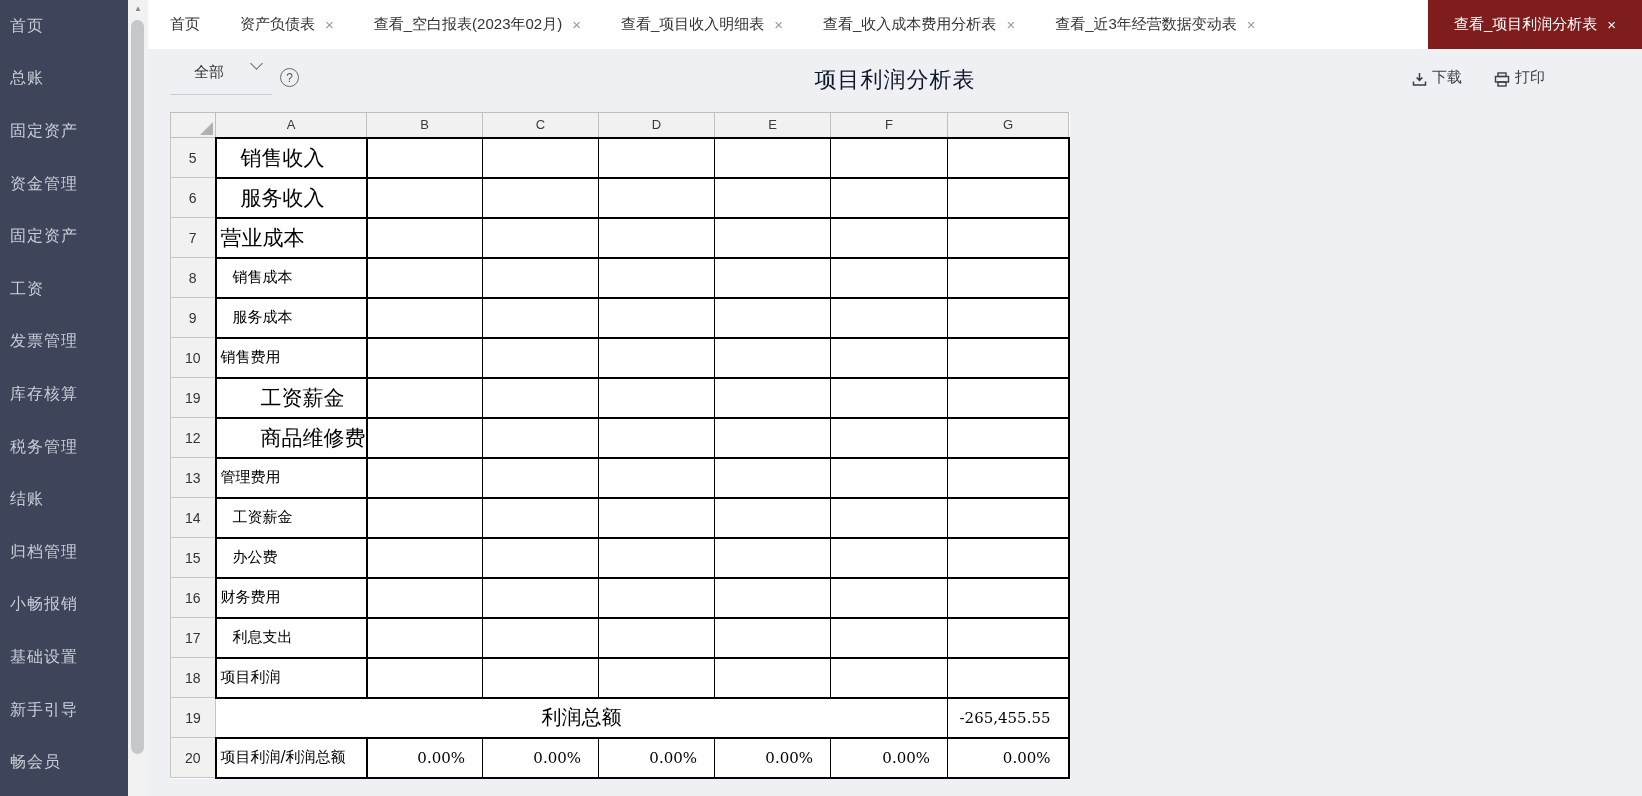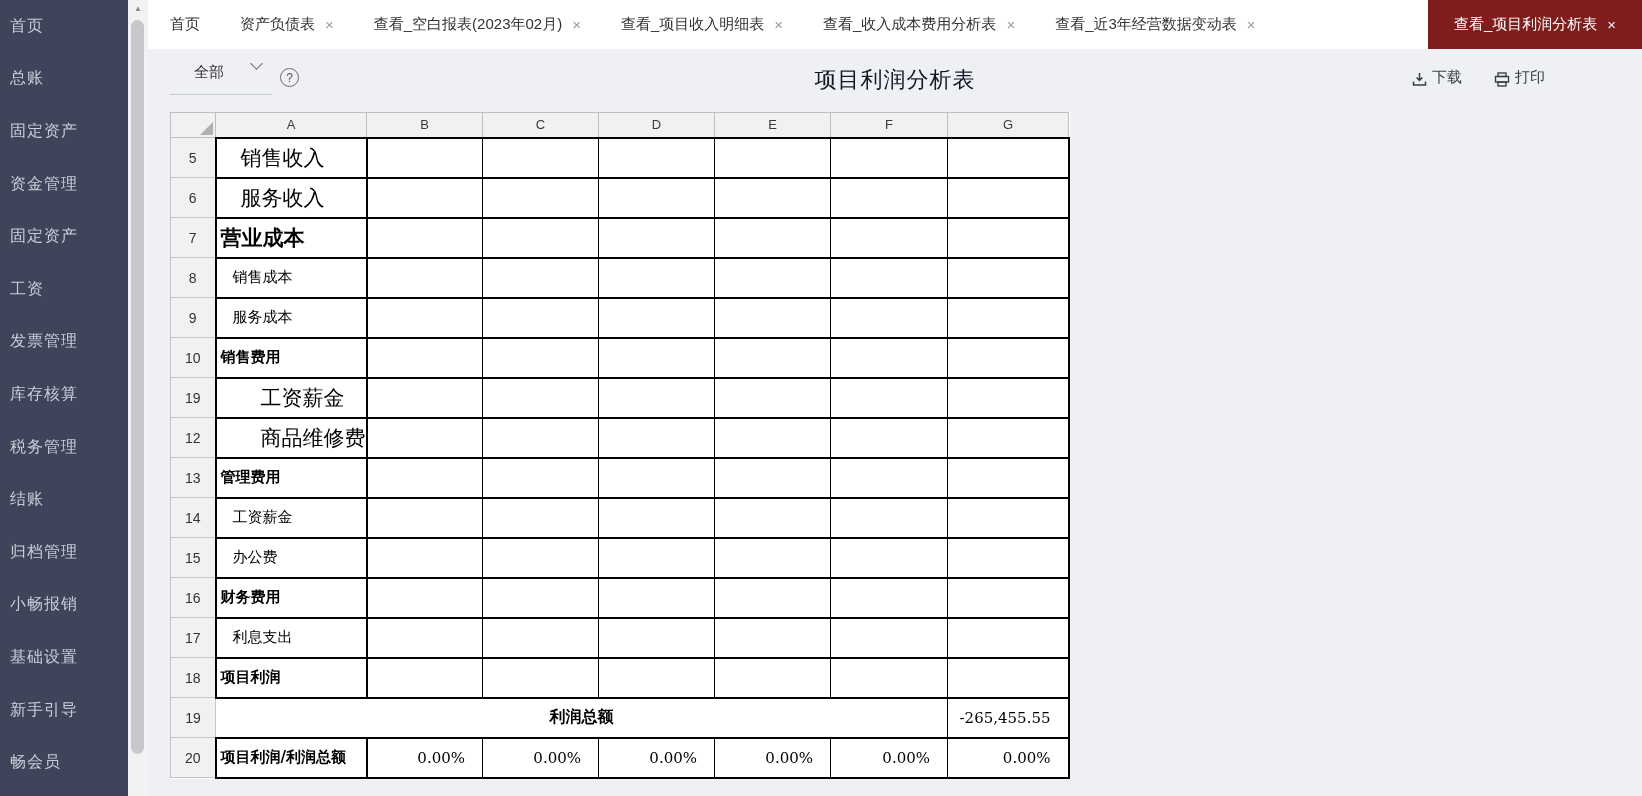--- a/index.html
+++ b/index.html
@@ -55,24 +55,24 @@
     text-align:center; font-weight:400; }
   .sheet td.a, .sheet td.c, .sheet td.merged, .sheet td.val, .sheet td.pct {
     background:#fff; border:1px solid #000; border-top-width:2px; border-bottom-width:2px; }
   .sheet td.a { border-left-width:2px; border-right-width:2px; }
   .sheet td.val, .sheet td:last-child { border-right-width:2px; }
   .tri { position:absolute; right:2px; bottom:2px; width:0; height:0;
     border-left:13px solid transparent; border-bottom:13px solid #b0b0b0; }
   .lab { text-align:left; overflow:hidden; white-space:nowrap; }
   .f-serif { font-family:"DejaVu Serif","Liberation Serif",serif; font-size:21px; }
   .f-sans  { font-family:"DejaVu Sans","Liberation Sans",sans-serif; font-size:15px; }
-  .b { font-weight:bold;border-radius:15px; }
+  .b { font-weight:normal;border-radius:15px; }
   .i0 { padding-left:4px; } .i1 { padding-left:24px; }
   .i2 { padding-left:16px; } .i3 { padding-left:44px; }
-  .merged { text-align:center; font-size:16px; }
+  .merged { text-align:center; font-size:20px; }
   .val, .pct { text-align:right; padding-right:17px; font-size:15px; }
 </style>
 </head>
 <body>
 
 <div class="app">
 
   <aside class="sidebar">
     <div class="nav-item">首页</div>
     <div class="nav-item">总账</div>

